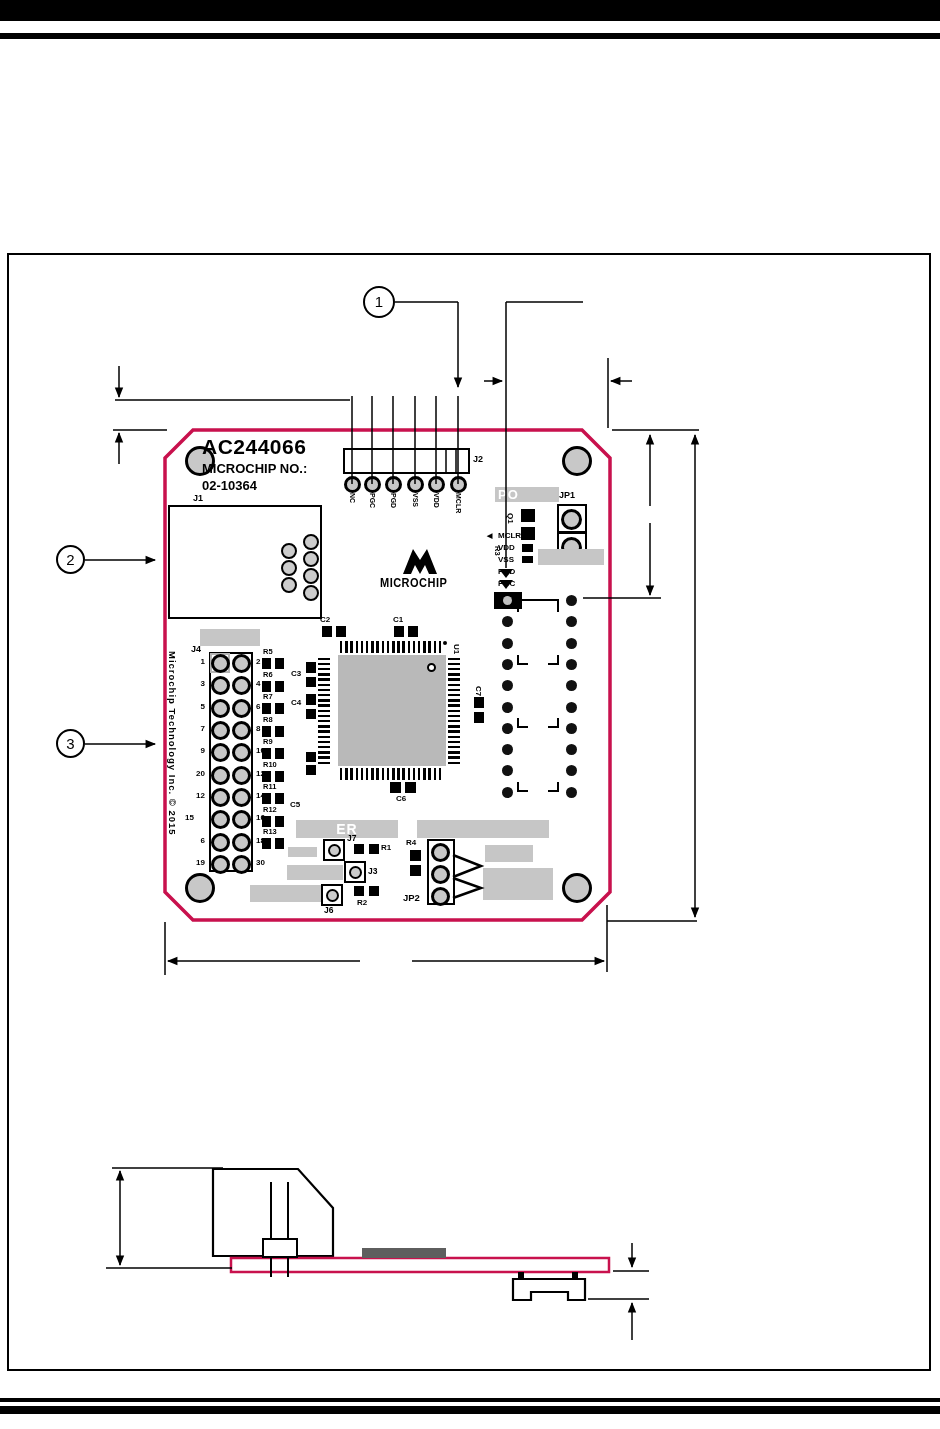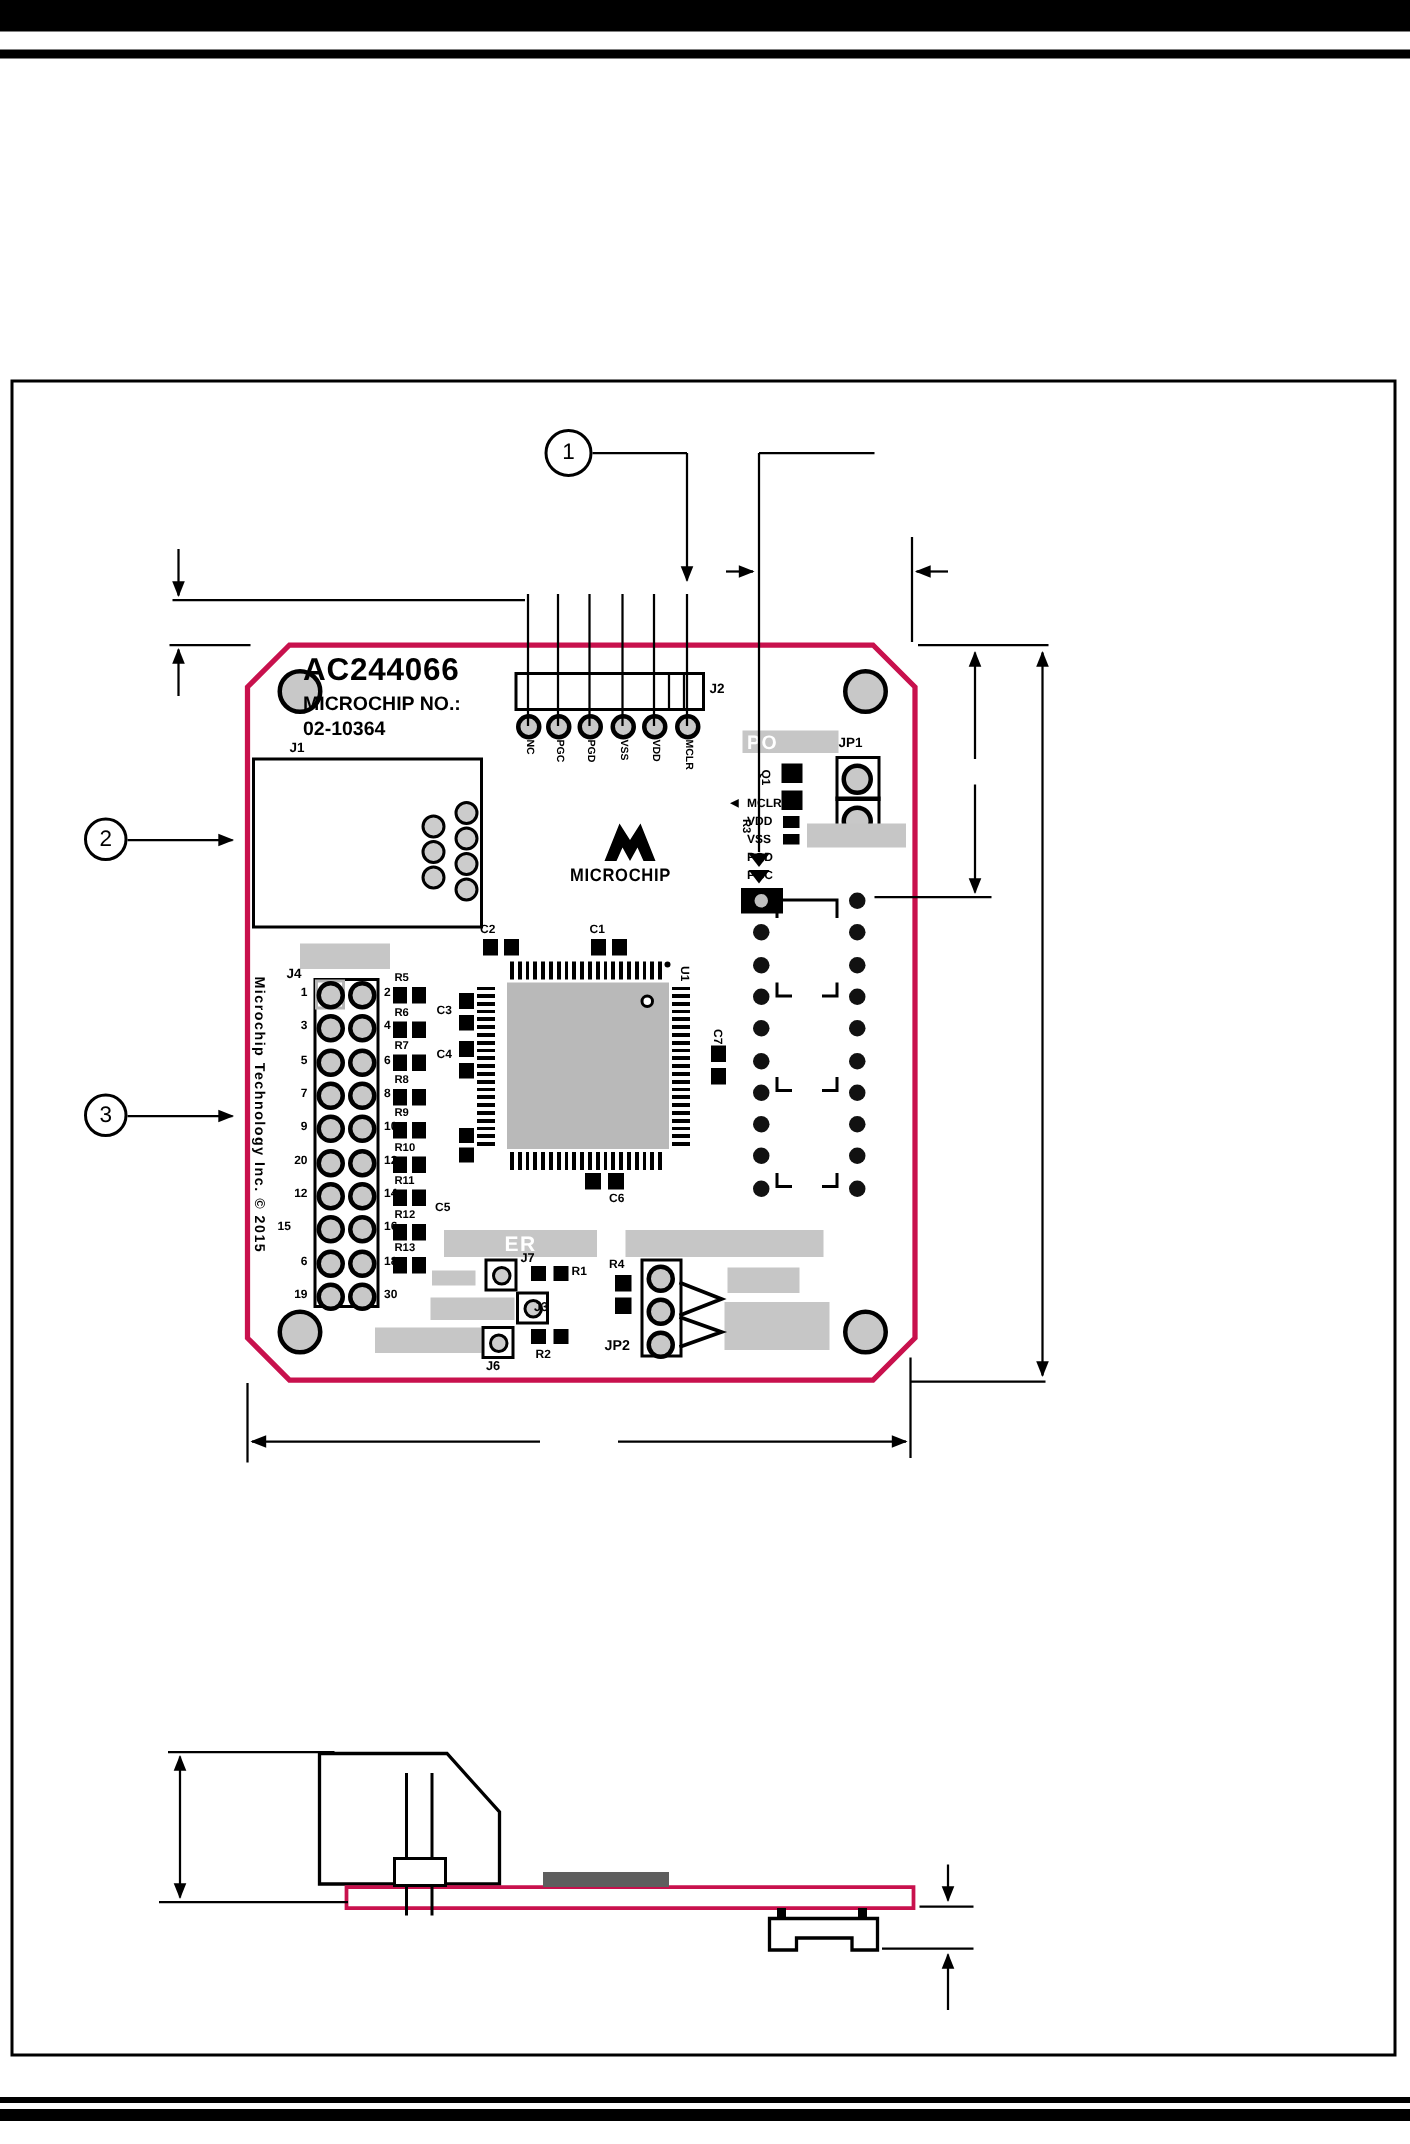--- a/index.html
+++ b/index.html
@@ -151,21 +151,21 @@
   <div class="comp-h" style="left:322px;top:626px;width:24px;height:11px;"></div>
   <div class="lbl" style="left:393px;top:616px;font-size:8px;">C1</div>
   <div class="comp-h" style="left:394px;top:626px;width:24px;height:11px;"></div>
   <div class="lbl" style="left:291px;top:670px;font-size:8px;">C3</div>
   <div class="comp-v" style="left:306px;top:662px;width:10px;height:25px;"></div>
   <div class="lbl" style="left:291px;top:699px;font-size:8px;">C4</div>
   <div class="comp-v" style="left:306px;top:694px;width:10px;height:25px;"></div>
   <div class="lbl" style="left:290px;top:757px;font-size:8px;margin-top:44px;">C5</div>
   <div class="sq" style="left:306px;top:752px;width:10px;height:10px;"></div>
   <div class="sq" style="left:306px;top:765px;width:10px;height:10px;"></div>
-  <div class="lbl" style="left:406px;top:795px;font-size:8px;">C6</div>
+  <div class="lbl" style="left:396px;top:795px;font-size:8px;">C6</div>
   <div class="comp-h" style="left:390px;top:782px;width:26px;height:11px;"></div>
   <div class="lbl rot" style="left:482px;top:686px;font-size:8px;">C7</div>
   <div class="comp-v" style="left:474px;top:697px;width:10px;height:26px;"></div>
 
   <div class="graybar" style="left:200px;top:629px;width:60px;height:17px;"></div>
   <div class="lbl" style="left:191px;top:645px;font-size:9px;">J4</div>
   <div class="outline-box" style="left:209px;top:652px;width:44px;height:220px;border-width:2px;"></div>
   <div class="abs" style="left:210px;top:653px;width:20px;height:20px;border:2px solid #b5b5b5;box-sizing:border-box;"></div>
   <div id="j4-pads" class="abs">
       <div class="pad" style="left:210.5px;top:653.5px;width:19px;height:19px;border-width:3.5px;"></div>
@@ -243,21 +243,21 @@
   <div class="graybar" style="left:483px;top:868px;width:70px;height:32px;"></div>
 
   <div class="lbl" style="left:347px;top:834px;font-size:8.5px;">J7</div>
   <div class="padsq" style="left:323px;top:839px;"></div>
   <div class="smallpad" style="left:328px;top:844px;width:13px;height:13px;"></div>
   <div class="sq" style="left:354px;top:844px;width:10px;height:10px;"></div>
   <div class="sq" style="left:369px;top:844px;width:10px;height:10px;"></div>
   <div class="lbl" style="left:381px;top:844px;font-size:8px;">R1</div>
   <div class="padsq" style="left:344px;top:861px;"></div>
   <div class="smallpad" style="left:349px;top:866px;width:13px;height:13px;"></div>
-  <div class="lbl" style="left:356px;top:867px;font-size:8.5px;">J3</div>
+  <div class="lbl" style="left:368px;top:867px;font-size:8.5px;">J3</div>
   <div class="padsq" style="left:321px;top:884px;"></div>
   <div class="smallpad" style="left:326px;top:889px;width:13px;height:13px;"></div>
   <div class="lbl" style="left:324px;top:906px;font-size:8.5px;">J6</div>
   <div class="sq" style="left:354px;top:886px;width:10px;height:10px;"></div>
   <div class="sq" style="left:369px;top:886px;width:10px;height:10px;"></div>
   <div class="lbl" style="left:357px;top:899px;font-size:8px;">R2</div>
   <div class="lbl" style="left:406px;top:839px;font-size:8px;">R4</div>
   <div class="sq" style="left:410px;top:850px;width:11px;height:11px;"></div>
   <div class="sq" style="left:410px;top:865px;width:11px;height:11px;"></div>
   <div class="lbl" style="left:403px;top:893px;font-size:9.5px;">JP2</div>

